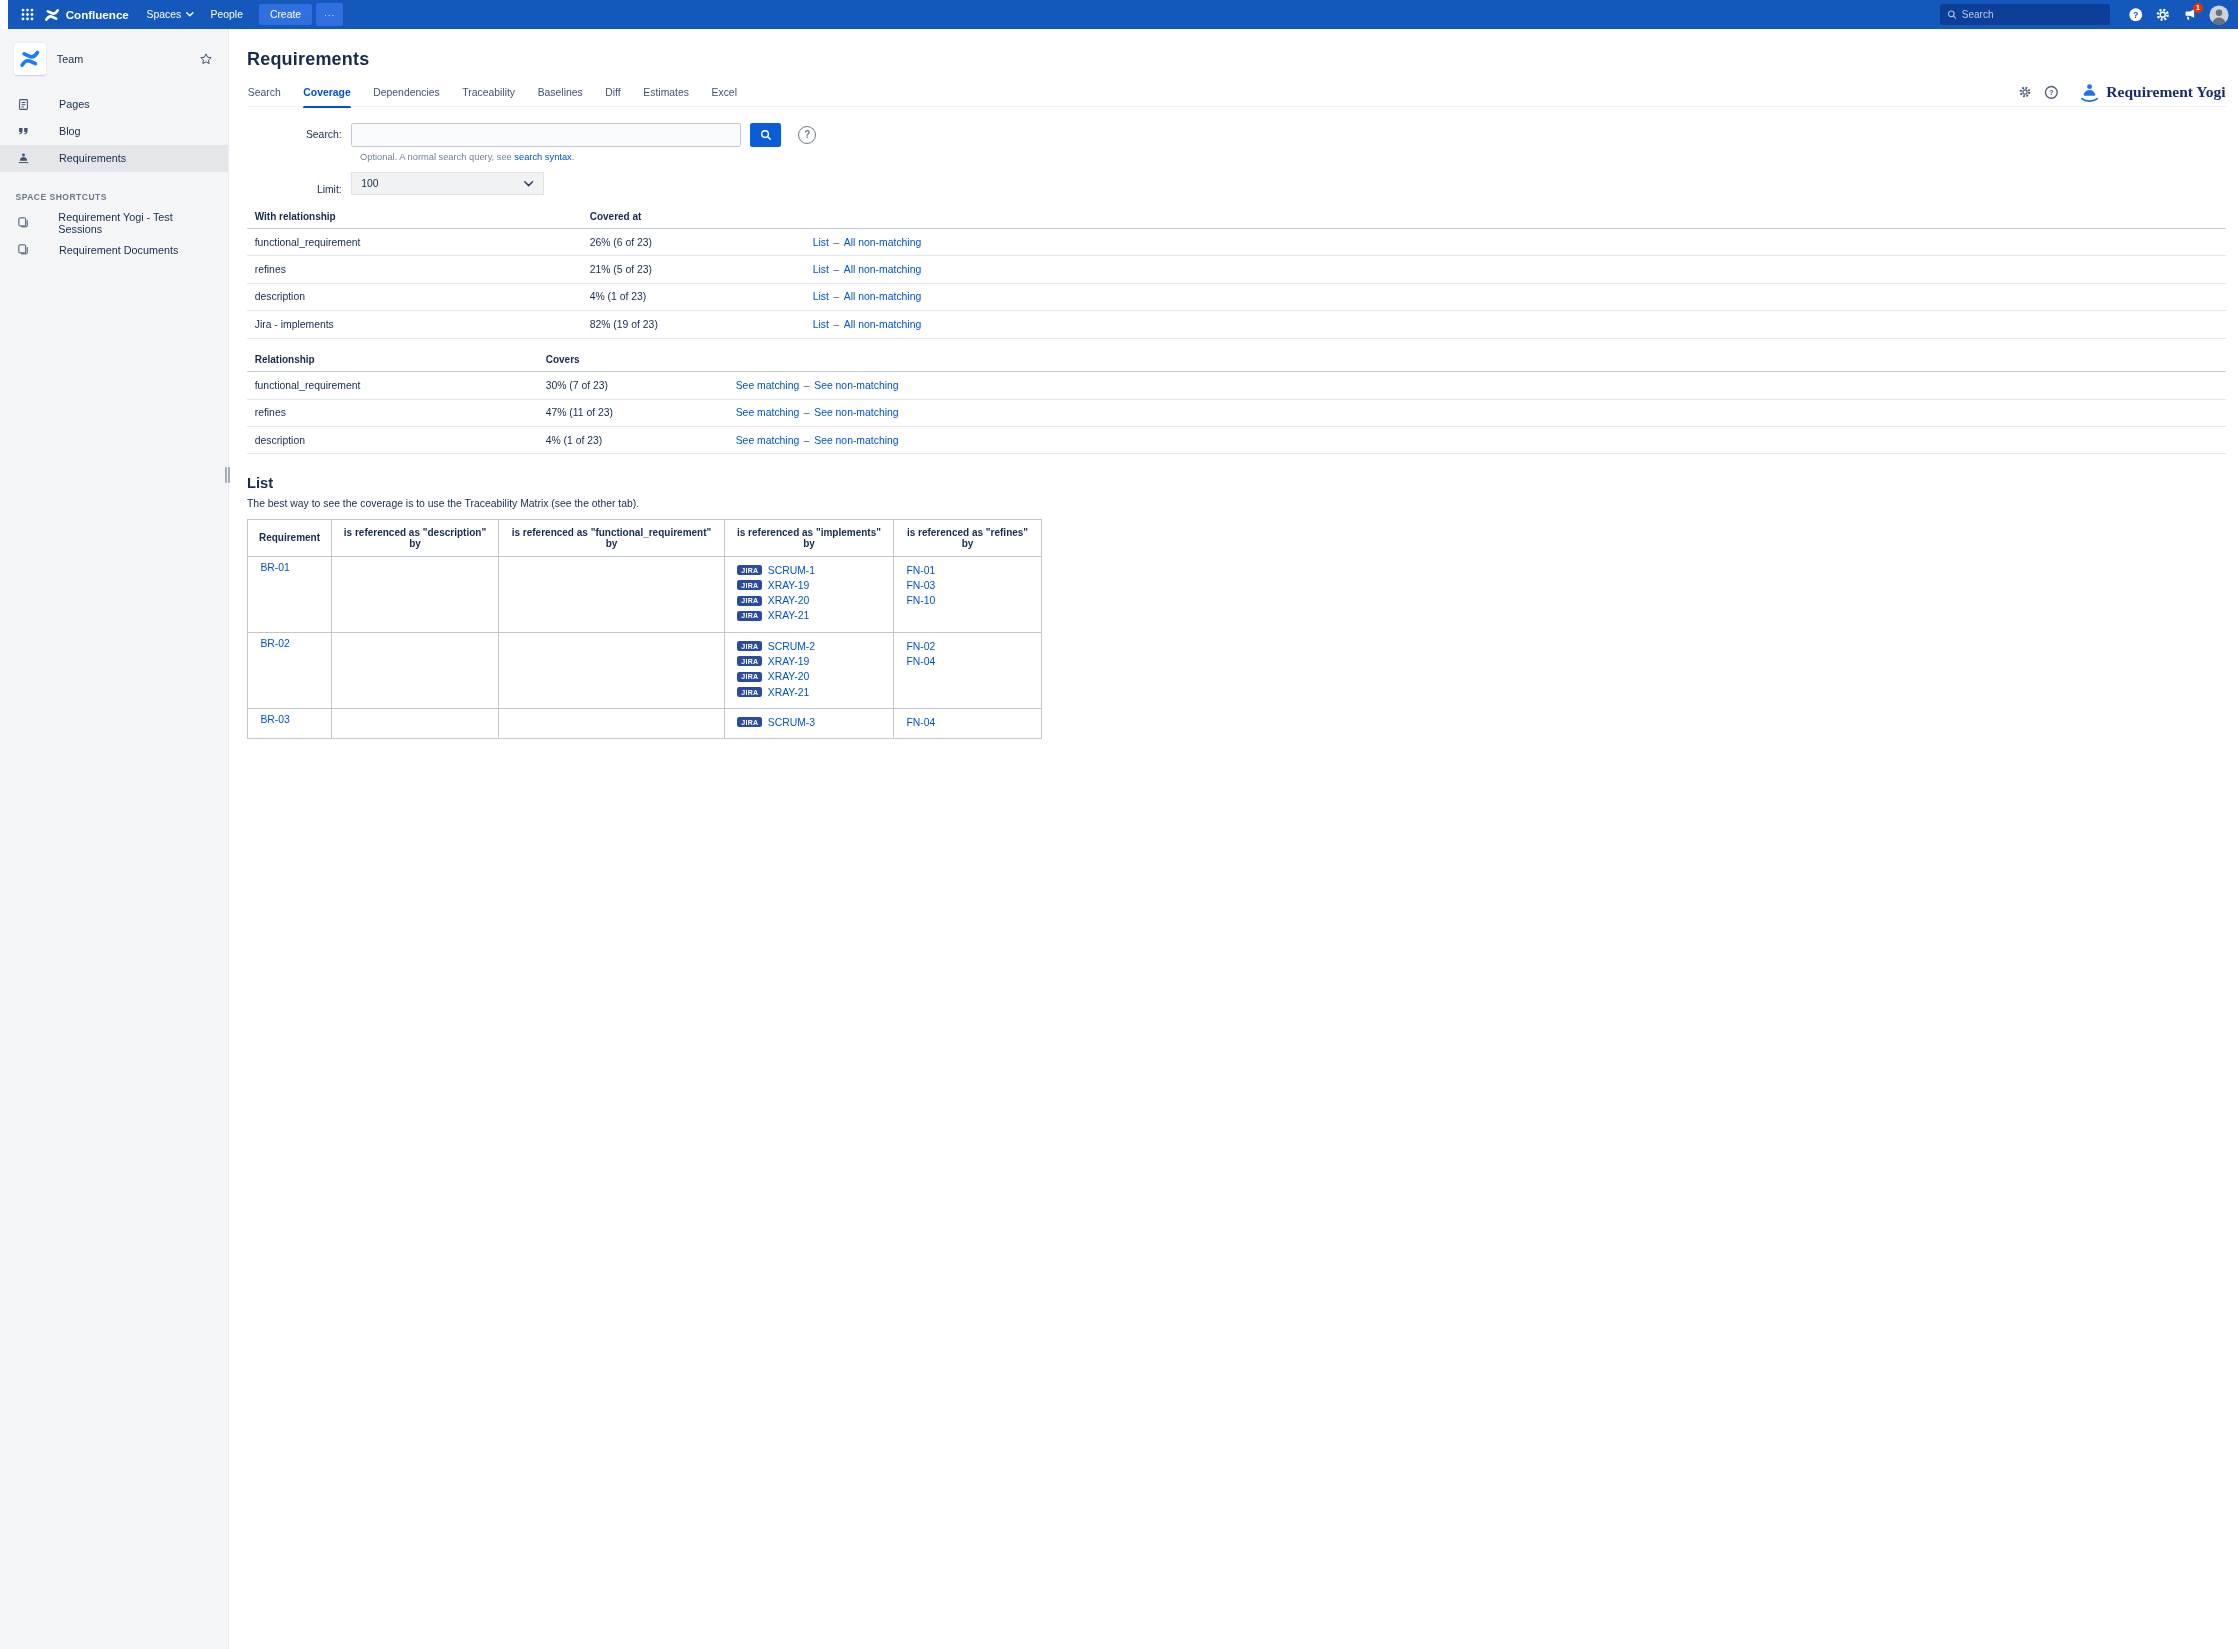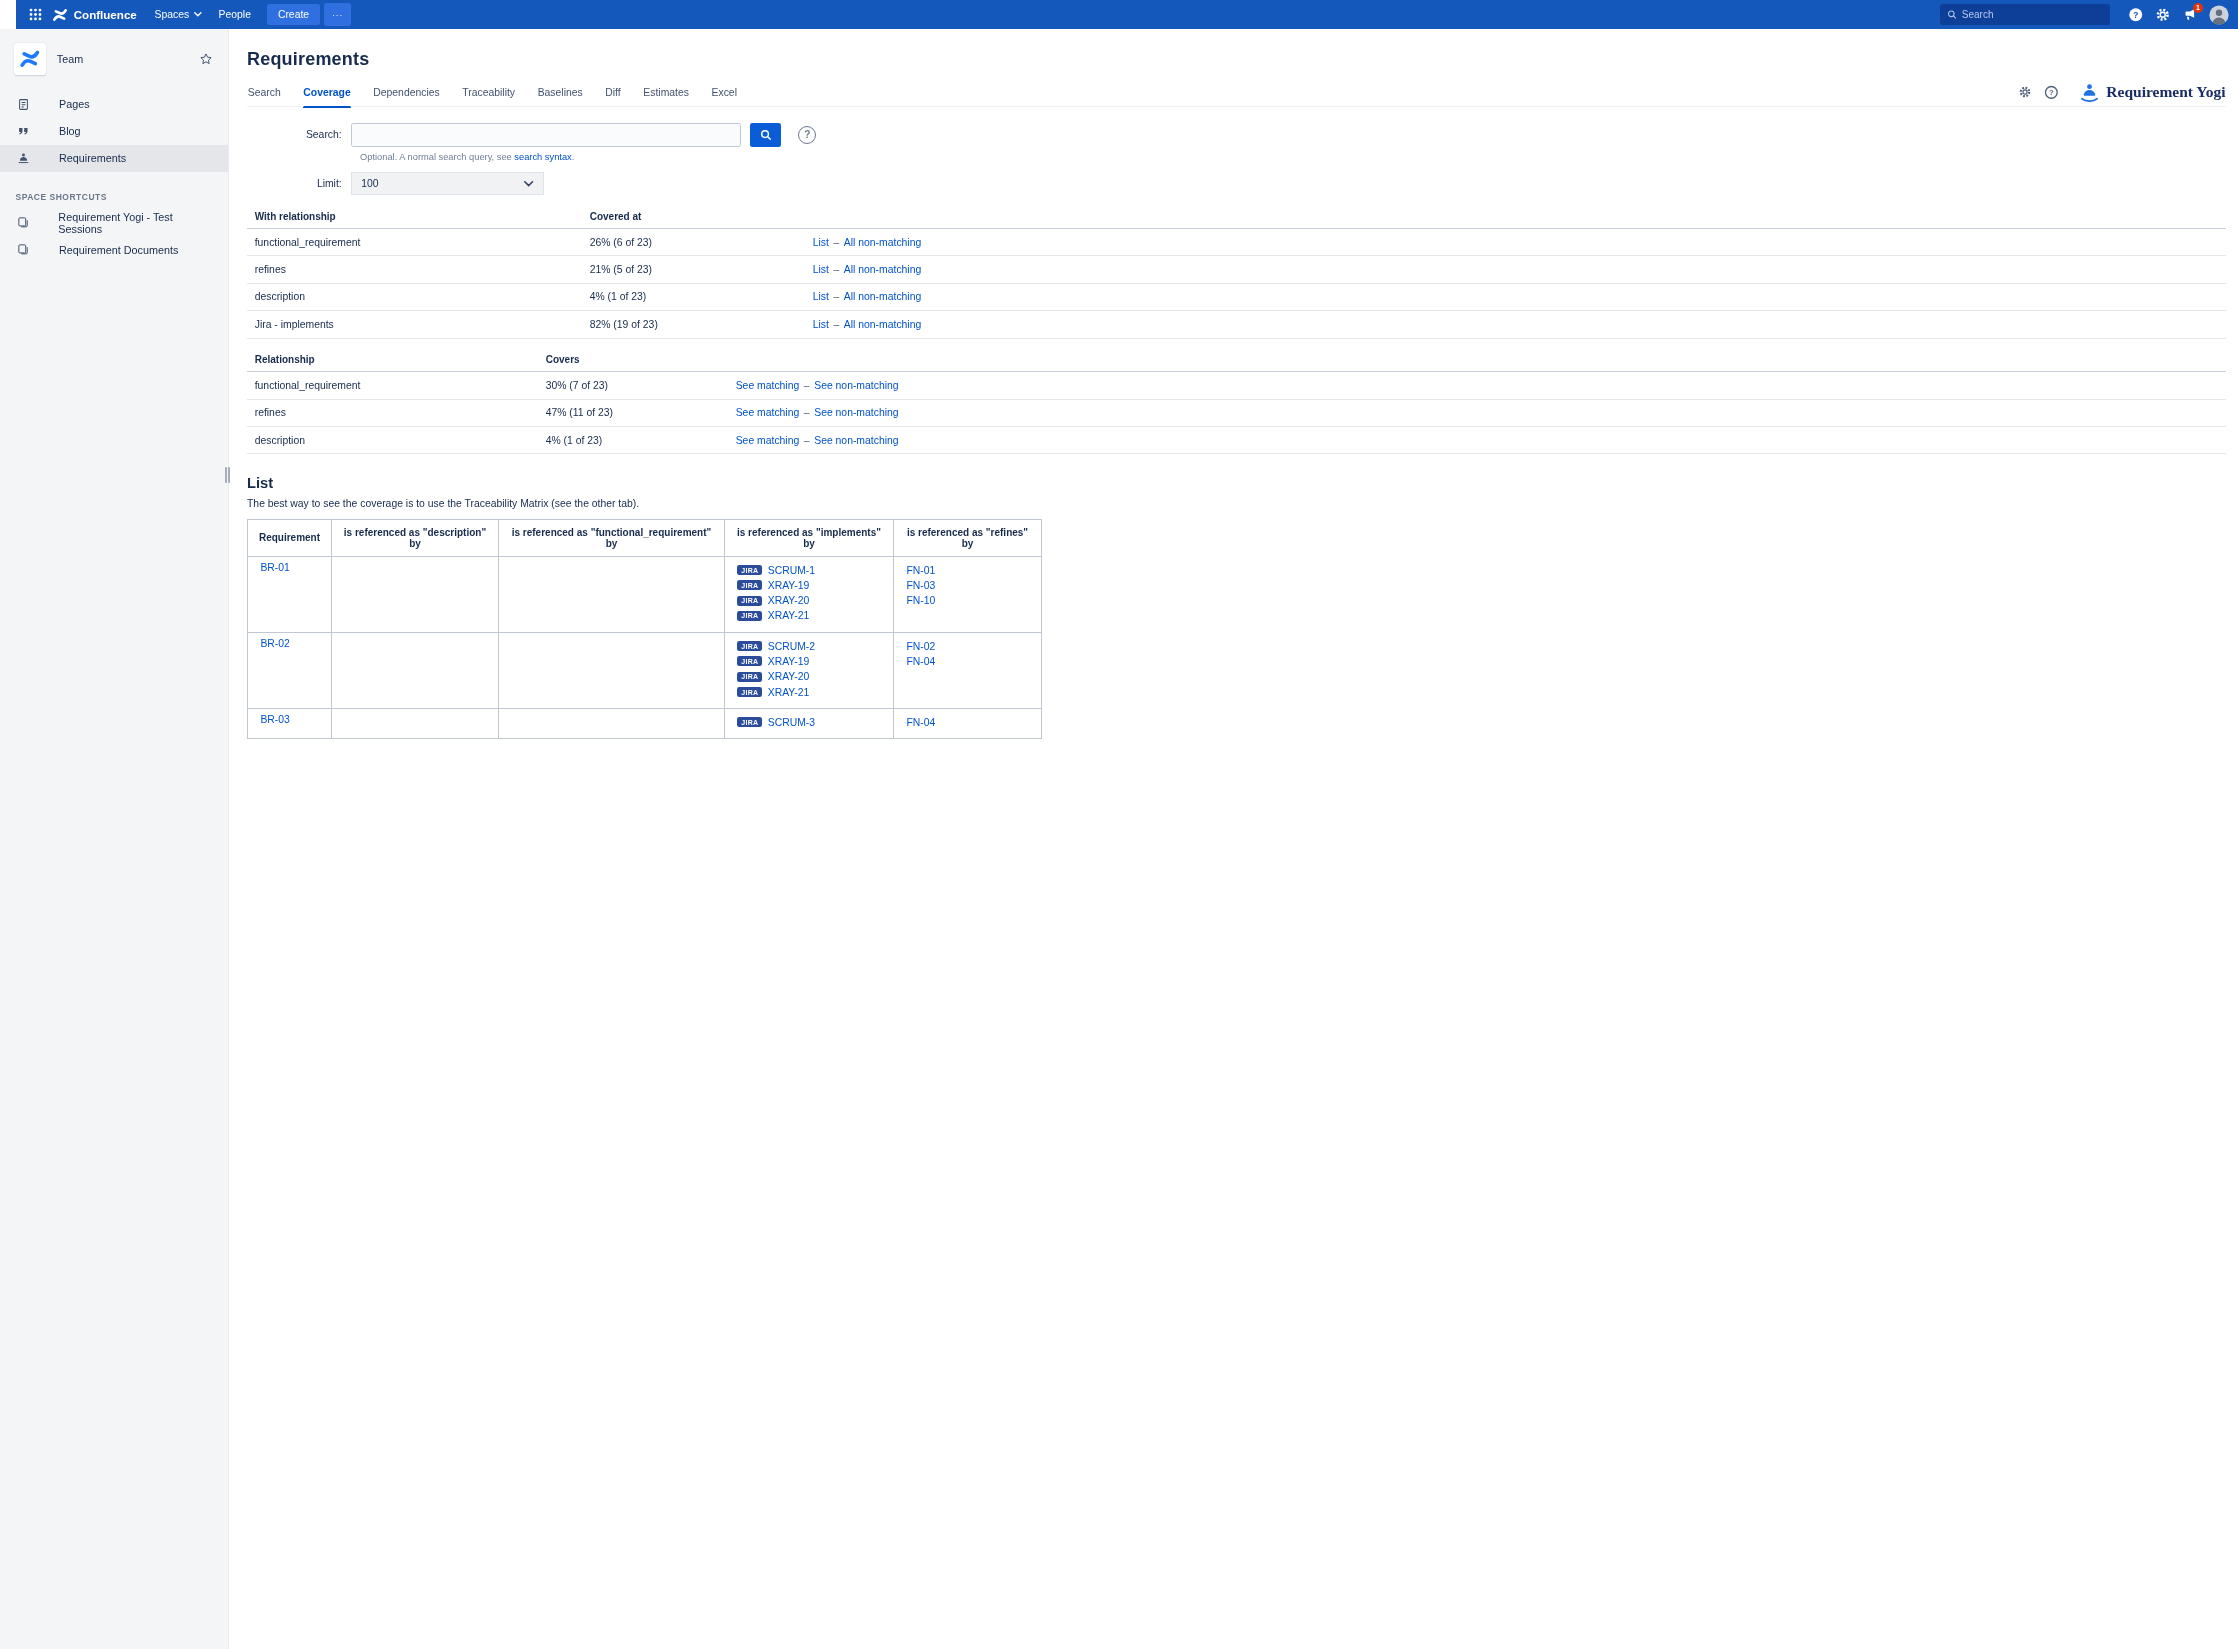--- a/index.html
+++ b/index.html
@@ -5,21 +5,21 @@
   * { box-sizing: border-box; margin: 0; padding: 0; }
   html, body {
     width: 1119px; height: 825px; overflow: hidden;
     font-family: "Liberation Sans", sans-serif;
     color: #172B4D; background: #fff; font-size: 10.4px;
   }
   a, .link { color: #0052CC; text-decoration: none; cursor: pointer; }
 
   
   .topbar {
-    position: fixed; top: 0; left: 16px; right: 0; height: 29px;
+    position: fixed; top: 0; left: 8px; right: 0; height: 29px;
     background: #1558BC; display: flex; align-items: center;
     justify-content: space-between; padding: 0 9.3px 0 6.2px; z-index: 30;
   }
   .tb-left, .tb-right { display: flex; align-items: center; }
   .tb-iconbtn { background: none; border: none; padding: 4.6px 7px; cursor: pointer; display: flex; align-items: center; }
   .tb-brand { display: flex; align-items: center; gap: 5.4px; color: #fff; font-size: 11.6px; font-weight: 700; padding: 0 9.3px 0 3.1px; cursor: pointer; }
   .tb-link { color: #fff; font-size: 10.4px; padding: 0 8.5px; display: flex; align-items: center; gap: 4.6px; cursor: pointer; height: 29px; }
   .create-btn {
     background: #2F6FE0; border: none; color: #fff; font-size: 10.4px; font-family: inherit;
     border-radius: 2.3px; padding: 4.6px 10.8px; margin-left: 7.7px; cursor: pointer; font-weight: 500;
@@ -101,21 +101,21 @@
   .search-go {
     width: 31px; height: 24px; margin-left: 9.3px; background: #0B5CD7; border: none;
     border-radius: 2.3px; cursor: pointer; display: flex; align-items: center; justify-content: center;
   }
   .q-circle {
     width: 18px; height: 18px; border-radius: 50%; border: 1.5px solid #6C798F; color: #6C798F;
     font-size: 10px; font-weight: 700; display: flex; align-items: center; justify-content: center;
     margin-left: 17px; cursor: pointer;
   }
   .hint-row { margin: 4.6px 0 0 113px; font-size: 9.3px; color: #707F96; }
-  .limit-row { margin-top: 10.8px; }
+  .limit-row { margin-top: 10.8px; align-items: flex-end; }
   .limit-select {
     width: 193px; height: 23px; background: #F1F2F4; border: 0.8px solid #DFE3E8; border-radius: 0;
     display: flex; align-items: center; justify-content: space-between;
     padding: 0 9.3px; font-size: 10.4px; cursor: pointer; gap: 25px;
   }
   .summary-line { margin-top: 9.3px; text-align: right; font-size: 10.4px; }
   .summary-line .count { margin-right: 6.2px; }
   .sep { color: #505F79; margin: 0 4.6px; }
 
   h2.section { font-size: 14.7px; font-weight: 700; margin-top: 21px; }

